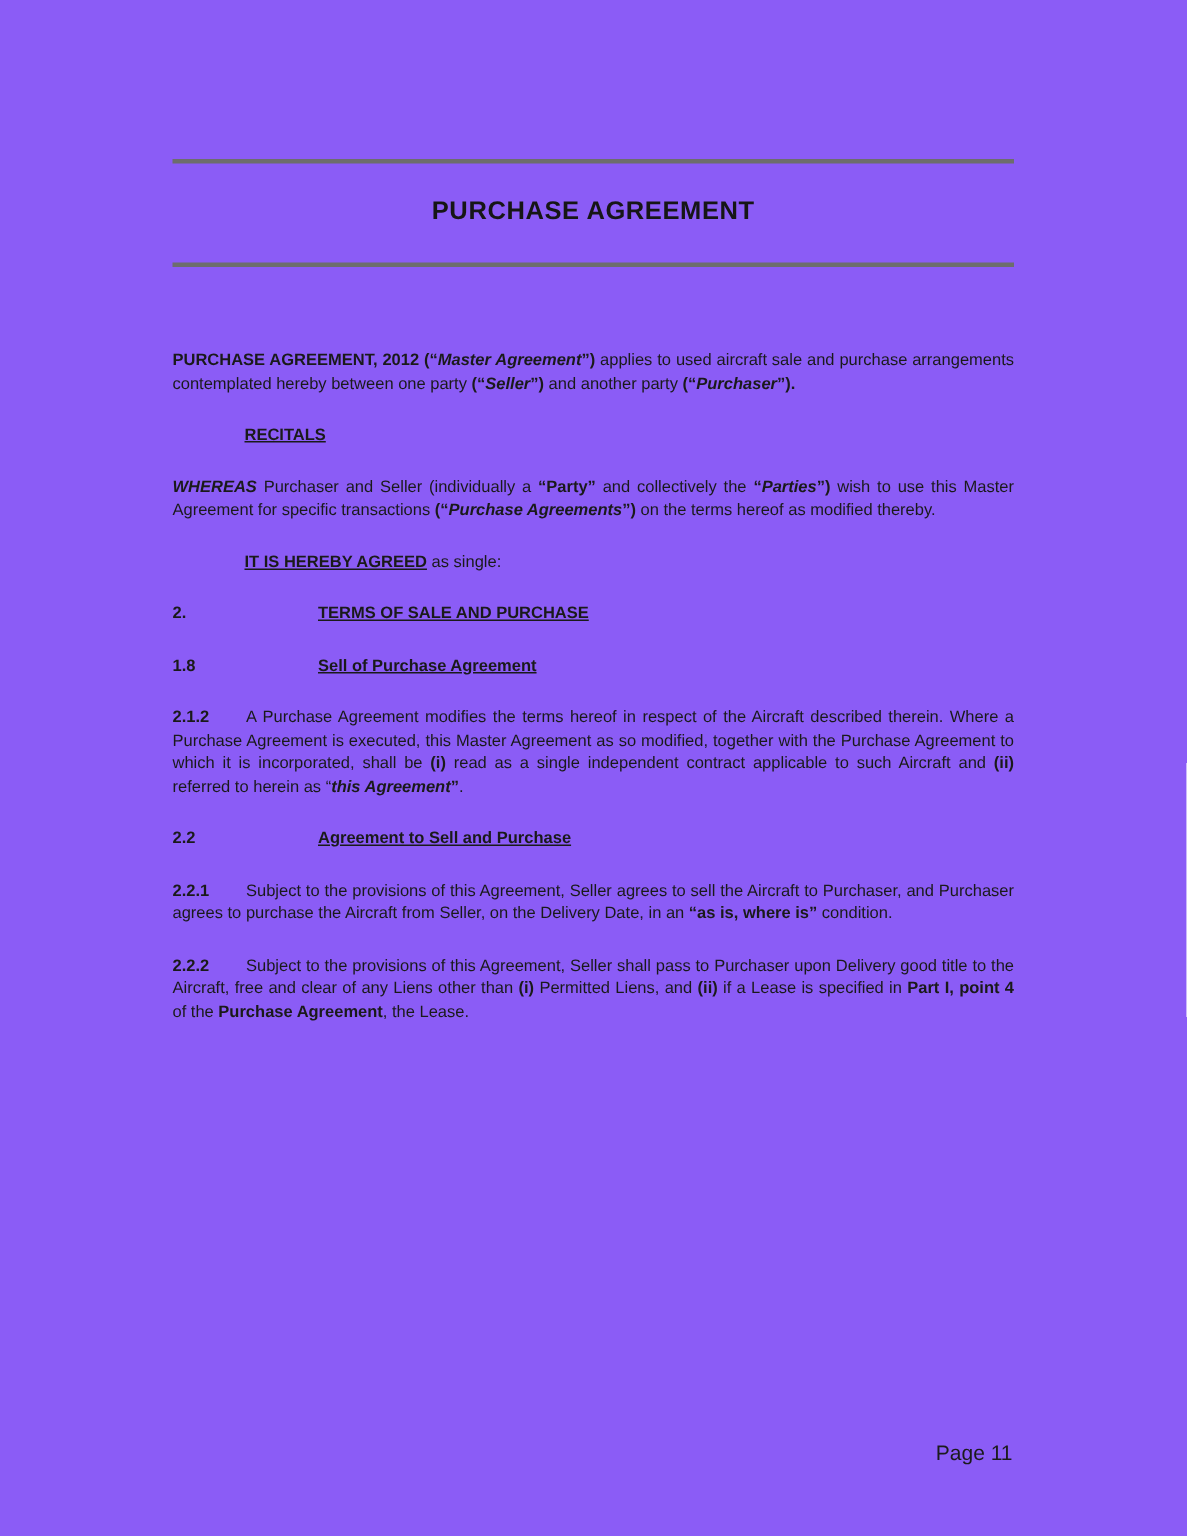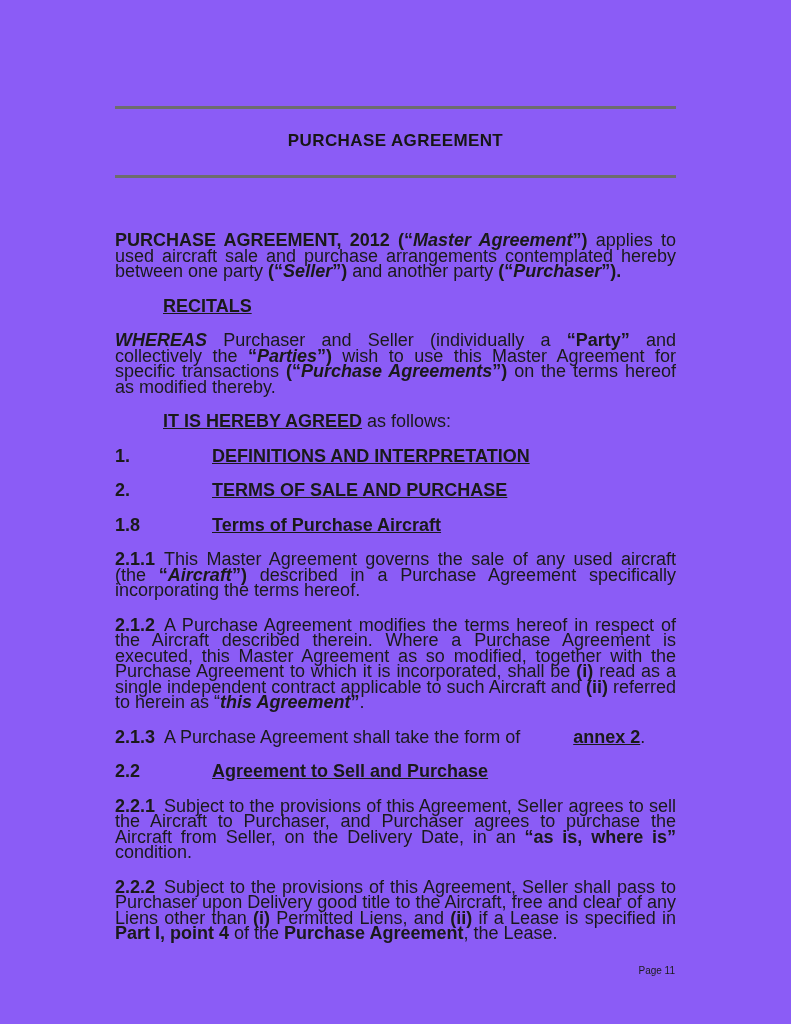--- a/index.html
+++ b/index.html
@@ -25,41 +25,41 @@
     margin: 20px 0 22px 0;
     font-size: 17px;
     line-height: 24px;
     font-weight: 700;
     letter-spacing: 0.4px;
     text-align: center;
     color: #161616;
   }
   .body {
     margin-top: 55px;
-    font-size: 18px;
+    font-size: 11px;
     line-height: 15.5px;
   }
   .body p {
     margin: 0 0 19px 0;
   }
   .para { text-align: justify; }
   .headline { text-align: left; }
   .num {
     display: inline-block;
     width: 49px;
     font-weight: 700;
   }
   .rs-b { font-weight: 700; }
   .rs-i { font-style: italic; }
   .rs-u { text-decoration: underline; padding-left: 48px; }
   .footer {
     position: absolute;
     right: 116px;
     bottom: 48px;
-    font-size: 10px;
+    font-size: 14px;
     color: #1b1b1b;
   }
 </style>
 </head>
 <body>
 
 <div class="page">
   <div class="content">
 
     <div class="rule"></div>
@@ -67,34 +67,31 @@
     <div class="rule"></div>
 
     <div class="body">
       <p class="para"><span class="rs-b">PURCHASE AGREEMENT, 2012 (“</span><span class="rs-b rs-i">Master Agreement</span><span class="rs-b">”)</span><span> applies to used aircraft sale and purchase arrangements contemplated hereby between one party </span><span class="rs-b">(“</span><span class="rs-b rs-i">Seller</span><span class="rs-b">”)</span><span> and another party </span><span class="rs-b">(“</span><span class="rs-b rs-i">Purchaser</span><span class="rs-b">”).</span></p>
 
       <p class="headline"><span class="rs-b rs-u">RECITALS</span></p>
 
 
       <p class="para"><span class="rs-b rs-i">WHEREAS</span><span> Purchaser and Seller (individually a </span><span class="rs-b">“Party”</span><span> and collectively the </span><span class="rs-b">“</span><span class="rs-b rs-i">Parties</span><span class="rs-b">”)</span><span> wish to use this Master Agreement for specific transactions </span><span class="rs-b">(“</span><span class="rs-b rs-i">Purchase Agreements</span><span class="rs-b">”)</span><span> on the terms hereof as modified thereby.</span></p>
 
-      <p class="headline"><span class="rs-b rs-u">IT IS HEREBY AGREED</span><span> as follows:</span></p>
+      <p class="headline"><span class="rs-b rs-u">IT IS HEREBY AGREED</span><span> as single:</span></p>
 
-      <p class="headline"><span class="num">1.</span><span><span class="rs-b rs-u">DEFINITIONS AND INTERPRETATION</span></span></p>
 
 
       <p class="headline"><span class="num">2.</span><span><span class="rs-b rs-u">TERMS OF SALE AND PURCHASE</span></span></p>
 
-      <p class="headline"><span class="num">1.8</span><span><span class="rs-b rs-u">Terms of Purchase Aircraft</span></span></p>
+      <p class="headline"><span class="num">1.8</span><span><span class="rs-b rs-u">Sell of Purchase Agreement</span></span></p>
 
-      <p class="para"><span class="num">2.1.1</span><span><span>This Master Agreement governs the sale of any used aircraft (the </span><span class="rs-b">“</span><span class="rs-b rs-i">Aircraft</span><span class="rs-b">”)</span><span> described in a Purchase Agreement specifically incorporating the terms hereof.</span></span></p>
 
       <p class="para"><span class="num">2.1.2</span><span><span>A Purchase Agreement modifies the terms hereof in respect of the Aircraft described therein. Where a Purchase Agreement is executed, this Master Agreement as so modified, together with the Purchase Agreement to which it is incorporated, shall be </span><span class="rs-b">(i)</span><span> read as a single independent contract applicable to such Aircraft and </span><span class="rs-b">(ii)</span><span> referred to herein as “</span><span class="rs-b rs-i">this Agreement</span><span class="rs-b">”</span><span>.</span></span></p>
 
-      <p class="para"><span class="num">2.1.3</span><span><span>A Purchase Agreement shall take the form of </span><span class="rs-b rs-u">annex 2</span><span>.</span></span></p>
 
       <p class="headline"><span class="num">2.2</span><span><span class="rs-b rs-u">Agreement to Sell and Purchase</span></span></p>
 
       <p class="para"><span class="num">2.2.1</span><span><span>Subject to the provisions of this Agreement, Seller agrees to sell the Aircraft to Purchaser, and Purchaser agrees to purchase the Aircraft from Seller, on the Delivery Date, in an </span><span class="rs-b">“as is, where is”</span><span> condition.</span></span></p>
 
       <p class="para"><span class="num">2.2.2</span><span><span>Subject to the provisions of this Agreement, Seller shall pass to Purchaser upon Delivery good title to the Aircraft, free and clear of any Liens other than </span><span class="rs-b">(i)</span><span> Permitted Liens, and </span><span class="rs-b">(ii)</span><span> if a Lease is specified in </span><span class="rs-b">Part I, point 4</span><span> of the </span><span class="rs-b">Purchase Agreement</span><span>, the Lease.</span></span></p>
     </div>
   </div>
 
   <div class="footer">Page 11</div>

